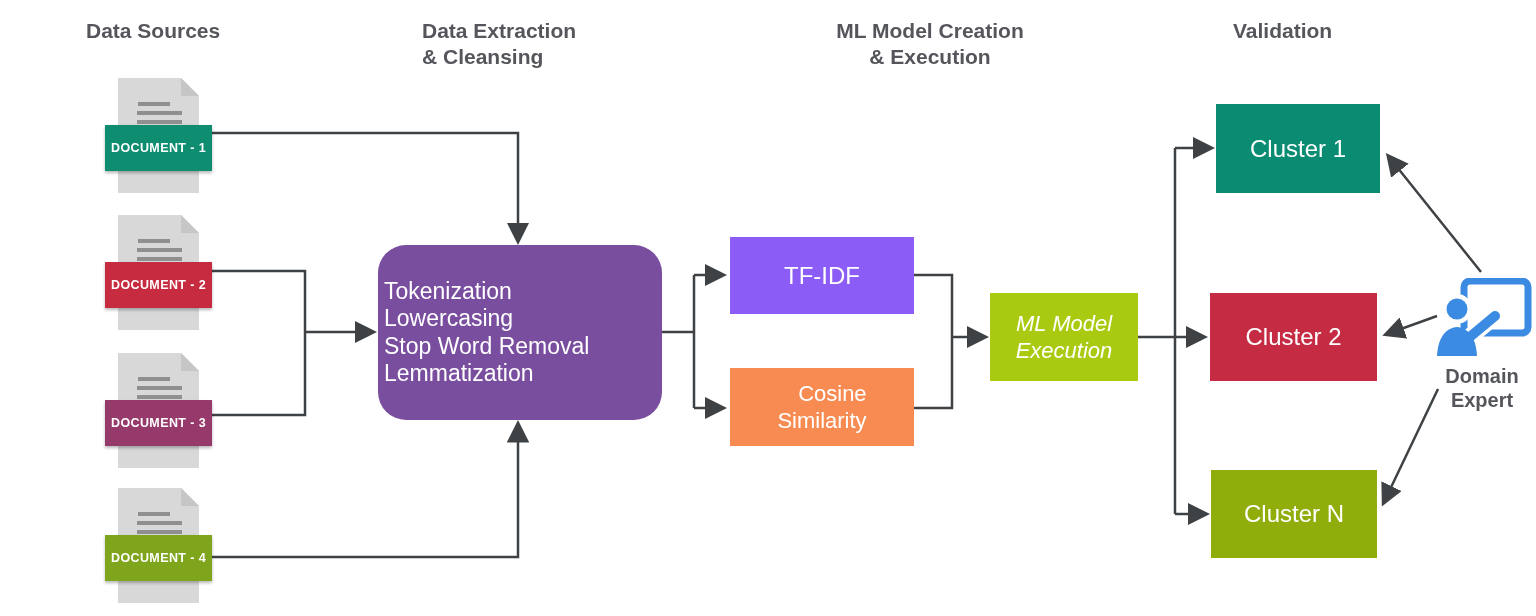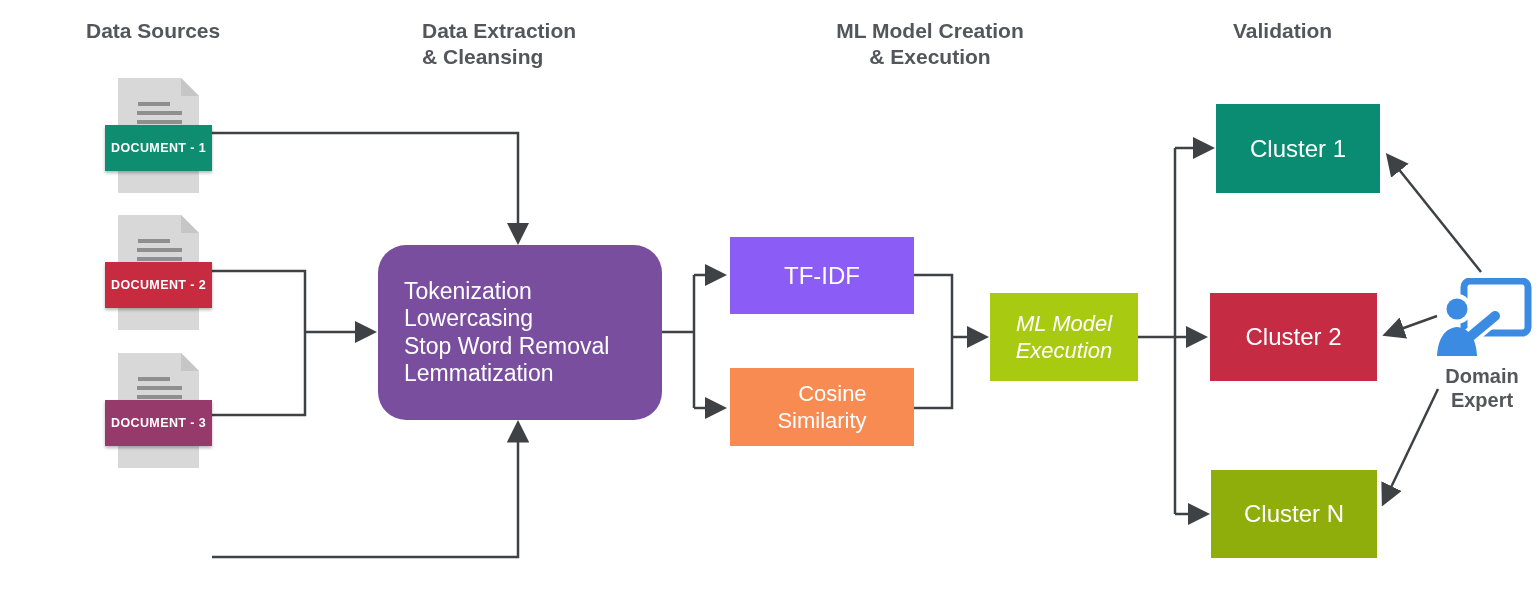--- a/index.html
+++ b/index.html
@@ -11,21 +11,21 @@
   .col-header{position:absolute;z-index:2;color:#54565B;font-weight:bold;font-size:21px;line-height:26px;}
   .center{text-align:center;}
 
   
   .doc{position:absolute;width:107px;height:122px;z-index:2;}
   .doc .file{position:absolute;left:13px;top:0;}
   .doc .banner{position:absolute;left:0;top:47px;width:107px;height:46px;display:flex;align-items:center;justify-content:center;color:#ffffff;font-size:12.5px;font-weight:bold;letter-spacing:.4px;box-shadow:0 2px 3px rgba(0,0,0,.28);}
 
   
   .pbox{position:absolute;z-index:2;display:flex;align-items:center;justify-content:center;color:#ffffff;}
-  .proc-main{left:378px;top:245px;width:284px;height:175px;border-radius:28px;justify-content:flex-start;padding-left:26px;box-sizing:border-box;font-size:23px;line-height:27.5px;}
+  .proc-main{left:378px;top:245px;width:284px;height:175px;border-radius:28px;justify-content:flex-start;padding-left:6px;box-sizing:border-box;font-size:23px;line-height:27.5px;}
   .tfidf{left:730px;top:237px;width:184px;height:77px;font-size:24px;}
   .cosine{left:730px;top:368px;width:184px;height:78px;font-size:22px;line-height:27px;text-align:right;}
   .mlexec{left:990px;top:293px;width:148px;height:88px;font-size:22px;line-height:27px;text-align:center;font-style:italic;}
   .cluster1{left:1216px;top:104px;width:164px;height:89px;font-size:24px;}
   .cluster2{left:1210px;top:293px;width:167px;height:88px;font-size:24px;}
   .clusterN{left:1211px;top:470px;width:166px;height:88px;font-size:24px;}
 
   .expert{position:absolute;left:1424px;top:278px;width:116px;z-index:2;text-align:center;}
   .expert .label{margin-top:4px;color:#54565B;font-weight:bold;font-size:20px;line-height:24px;}
 </style>
@@ -93,20 +93,30 @@
     <svg class="file" width="81" height="115" viewBox="0 0 81 115">
       <path d="M0,0 H63 L81,18 V115 H0 Z" fill="#D8D8D8"></path>
       <path d="M63,0 L81,18 H63 Z" fill="#C6C6C6"></path>
       <rect x="20" y="24" width="32" height="4" fill="#8F8F8F"></rect>
       <rect x="19" y="33" width="45" height="4" fill="#8F8F8F"></rect>
       <rect x="19" y="42" width="45" height="4" fill="#8F8F8F"></rect>
     </svg>
     <div class="banner" style="background: rgb(150, 58, 107);">DOCUMENT - 3</div>
   </div>
 
+  <div class="doc" style="left:105px;top:488px;">
+    <svg class="file" width="81" height="115" viewBox="0 0 81 115">
+      <path d="M0,0 H63 L81,18 V115 H0 Z" fill="#D8D8D8"></path>
+      <path d="M63,0 L81,18 H63 Z" fill="#C6C6C6"></path>
+      <rect x="20" y="24" width="32" height="4" fill="#8F8F8F"></rect>
+      <rect x="19" y="33" width="45" height="4" fill="#8F8F8F"></rect>
+      <rect x="19" y="42" width="45" height="4" fill="#8F8F8F"></rect>
+    </svg>
+    <div class="banner" style="background: rgb(127, 165, 28);">DOCUMENT - 4</div>
+  </div>
 
   <div class="pbox proc-main preline" style="background: rgb(122, 78, 159);">Tokenization
 Lowercasing
 Stop Word Removal
 Lemmatization</div>
 
   <div class="pbox tfidf" style="background: #8b5cf6;">TF-IDF</div>
   <div class="pbox cosine preline" style="background: rgb(247, 139, 81);">Cosine
 Similarity</div>
   <div class="pbox mlexec preline" style="background: rgb(168, 203, 17);">ML Model

